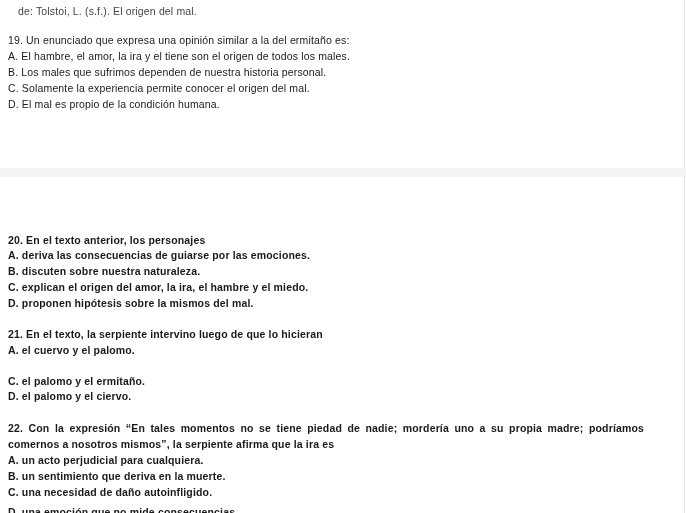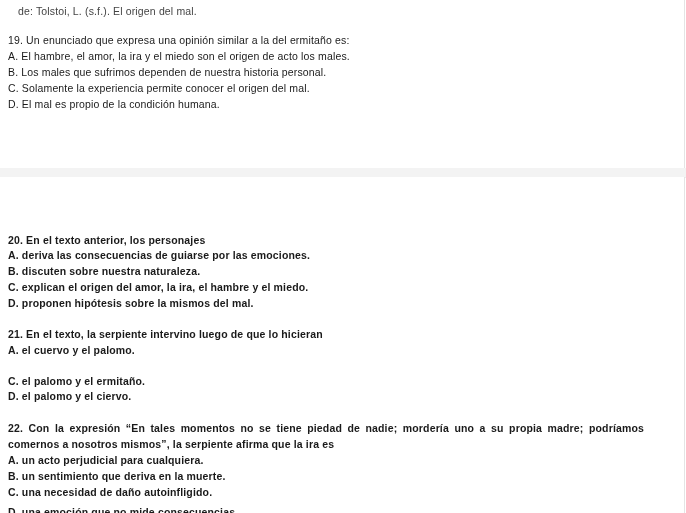--- a/index.html
+++ b/index.html
@@ -54,21 +54,21 @@
       white-space: normal;
     }
   </style>
 </head>
 <body>
 
 <div class="page page-top">
   <div class="line clipped">de: Tolstoi, L. (s.f.). El origen del mal.</div>
 
   <div class="line" style="top:22px">19. Un enunciado que expresa una opinión similar a la del ermitaño es:</div>
-  <div class="line" style="top:38px">A. El hambre, el amor, la ira y el miedo son el origen de acto los males.</div>
+  <div class="line" style="top:38px">A. El hambre, el amor, la ira y el tiene son el origen de todos los males.</div>
   <div class="line" style="top:54px">B. Los males que sufrimos dependen de nuestra historia personal.</div>
   <div class="line" style="top:70px">C. Solamente la experiencia permite conocer el origen del mal.</div>
   <div class="line" style="top:86px">D. El mal es propio de la condición humana.</div>
 </div>
 
 <div class="page-break"></div>
 
 <div class="page page-bottom">
   <div class="line" style="top:45px">20. En el texto anterior, los personajes</div>
   <div class="line" style="top:60px">A. deriva las consecuencias de guiarse por las emociones.</div>

